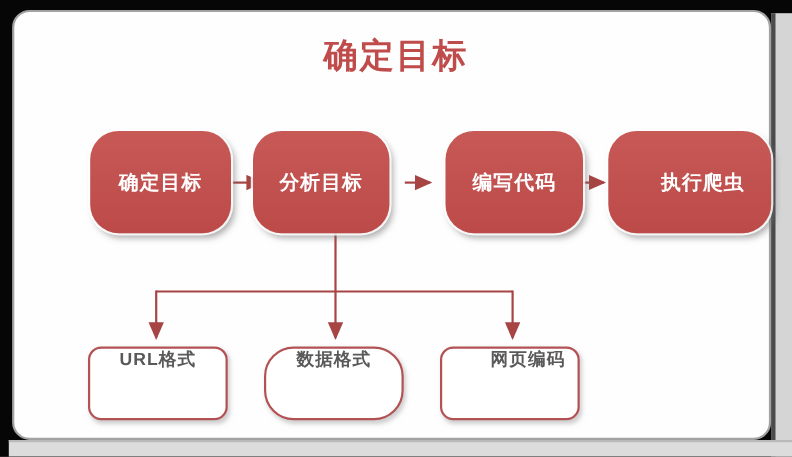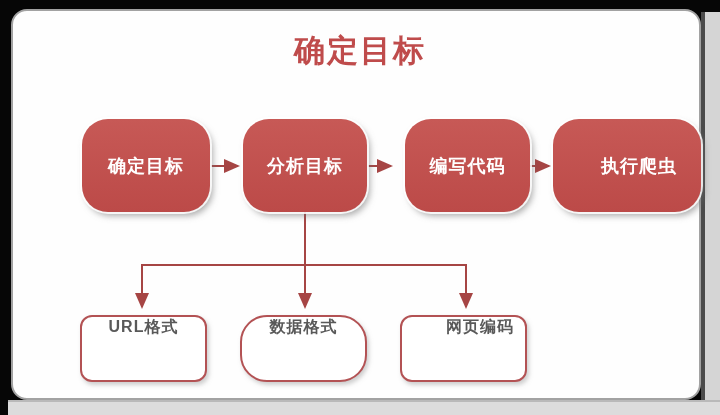--- a/index.html
+++ b/index.html
@@ -18,21 +18,21 @@
 
   .title{position:absolute;left:0;top:30px;width:720px;text-align:center;margin:0;
     font-size:31px;font-weight:bold;letter-spacing:2px;color:var(--title-red,#bf4b4b);}
 
   .step{position:absolute;top:119px;height:93px;border-radius:26px;
     background:linear-gradient(180deg,var(--accent-red-light,#c75956) 0%,var(--accent-red,#bc4a48) 100%);
     box-shadow:0 0 0 2px rgba(255,255,255,.85),3px 4px 6px rgba(110,110,110,.55);
     display:flex;align-items:center;justify-content:center;
     color:#ffffff;font-size:18px;font-weight:bold;letter-spacing:1px;}
   .step1{left:82px;width:128px;}
-  .step2{left:243px;width:124px;}
+  .step2{left:230px;width:124px;}
   .step3{left:395px;width:125px;margin-left:10px;}
   .step4{left:553px;width:124px;padding-left:24px;}
 
   .branch{position:absolute;top:315px;height:67px;width:127px;border-radius:12px;
     background:#ffffff;border:2px solid var(--branch-border,#b35254);box-sizing:border-box;
     box-shadow:2px 3px 4px rgba(160,160,160,.5);
     display:flex;align-items:flex-start;justify-content:center;
     color:var(--branch-text,#595959);font-size:16px;font-weight:bold;letter-spacing:1px;}
   .branch1{left:80px;}
   .branch2{left:240px;border-radius:27px;}

